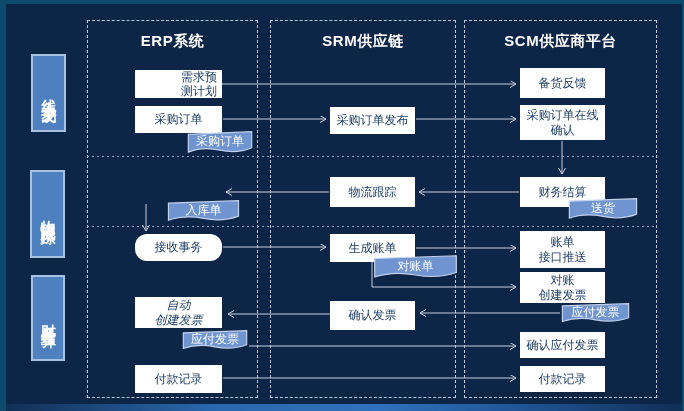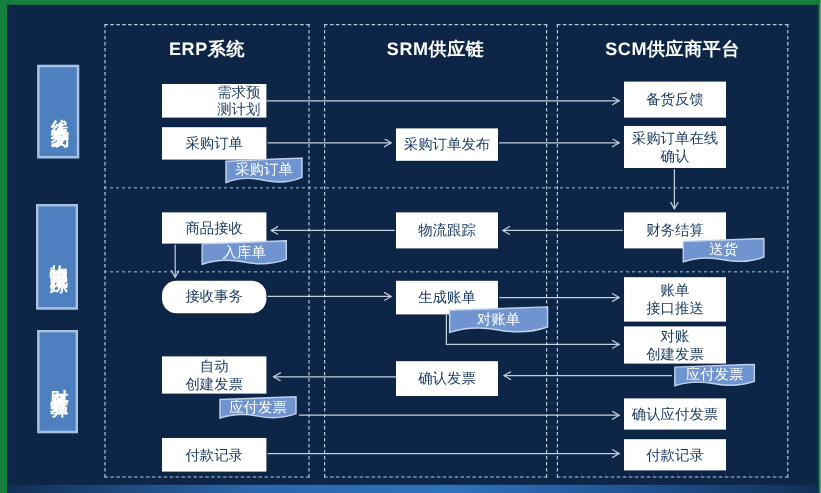--- a/index.html
+++ b/index.html
@@ -1,16 +1,16 @@
 <!DOCTYPE html>
 <html><head>
 <meta charset="utf-8">
 <style>
   html,body{margin:0;padding:0;background:#ffffff;}
-  .stage{position:relative;width:684px;height:411px;background:#15803d;overflow:hidden;
+  .stage{position:relative;width:684px;height:411px;background:#0c4a6e;overflow:hidden;
          font-family:"Liberation Sans","DejaVu Sans",sans-serif;}
   .canvas{position:absolute;left:6px;top:4px;width:676px;height:407px;background:#0d2546;}
   .bottom-bar{position:absolute;left:6px;bottom:0;width:676px;height:7px;
               background:linear-gradient(90deg,#112f56 0%,#2a67ac 30%,#2f72bd 55%,#1d4f8d 80%,#112f56 100%);}
   .col{position:absolute;top:20px;height:378px;border:1px dashed #b9c7db;box-sizing:border-box;}
   .col-title{margin-top:11px;text-align:center;color:#ffffff;font-size:15px;font-weight:bold;letter-spacing:.5px;}
   .divider{position:absolute;left:87px;width:570px;height:1px;
            background:repeating-linear-gradient(90deg,#8ea6c6 0 2px,transparent 2px 5px);}
   .row-label{position:absolute;background:#4e80c0;border:2px solid #a9c2e2;color:#ffffff;
              font-size:15px;font-weight:bold;writing-mode:vertical-rl;text-orientation:upright;
@@ -66,23 +66,22 @@
       <polyline points="372,262 372,287 516,287" marker-end="url(#ah)"></polyline>
       <line x1="560" y1="313" x2="420" y2="313" marker-end="url(#ah)"></line>
       <line x1="341" y1="314" x2="228" y2="314" marker-end="url(#ah)"></line>
       <line x1="249" y1="346" x2="516" y2="346" marker-end="url(#ah)"></line>
       <line x1="223" y1="378" x2="516" y2="378" marker-end="url(#ah)"></line>
     </g>
   </svg>
 
   <div class="node" style="left:135px;top:70px;width:87px;height:28px;padding-left:41px;">需求预测计划</div>
   <div class="node" style="left:135px;top:106px;width:87px;height:27px;">采购订单</div>
-  <div class="node" style="left:135px;top:177px;width:87px;height:26px;">商品接收</div>
   <div class="node" style="left:135px;top:234px;width:87px;height:27px;border-radius:12px;">接收事务</div>
-  <div class="node" style="left:135px;top:297px;width:87px;height:31px;">自动
+  <div class="node" style="left:135px;top:297px;width:87px;height:31px;font-style:italic;">自动
 创建发票</div>
   <div class="node" style="left:135px;top:365px;width:87px;height:28px;">付款记录</div>
 
   <div class="node" style="left:330px;top:107px;width:85px;height:27px;">采购订单发布</div>
   <div class="node" style="left:330px;top:177px;width:85px;height:30px;">物流跟踪</div>
   <div class="node" style="left:330px;top:234px;width:85px;height:28px;">生成账单</div>
   <div class="node" style="left:330px;top:301px;width:85px;height:29px;">确认发票</div>
 
   <div class="node" style="left:520px;top:68px;width:85px;height:30px;">备货反馈</div>
   <div class="node" style="left:520px;top:105px;width:85px;height:35px;">采购订单在线

